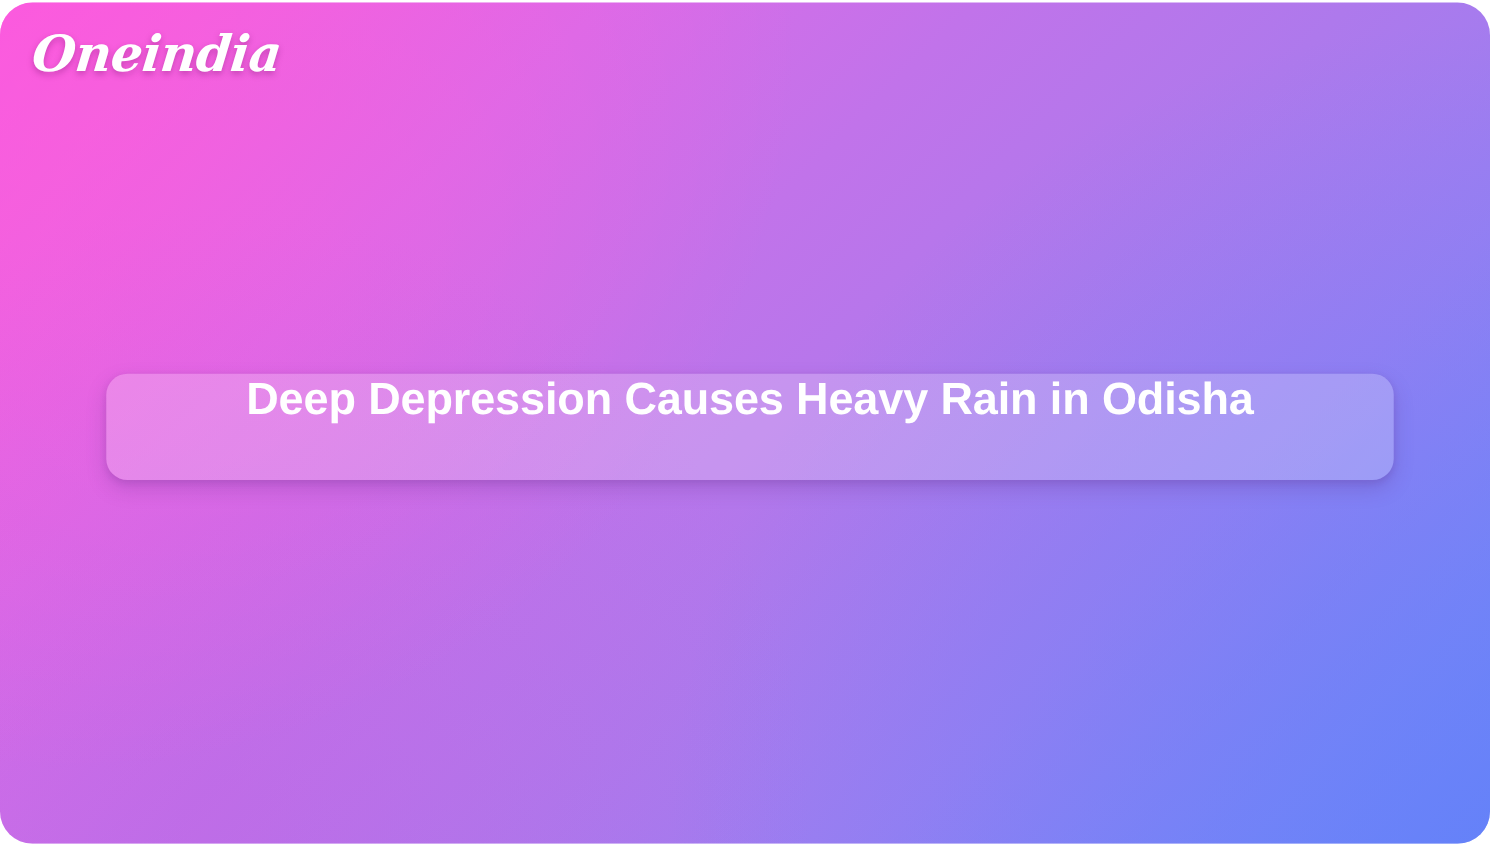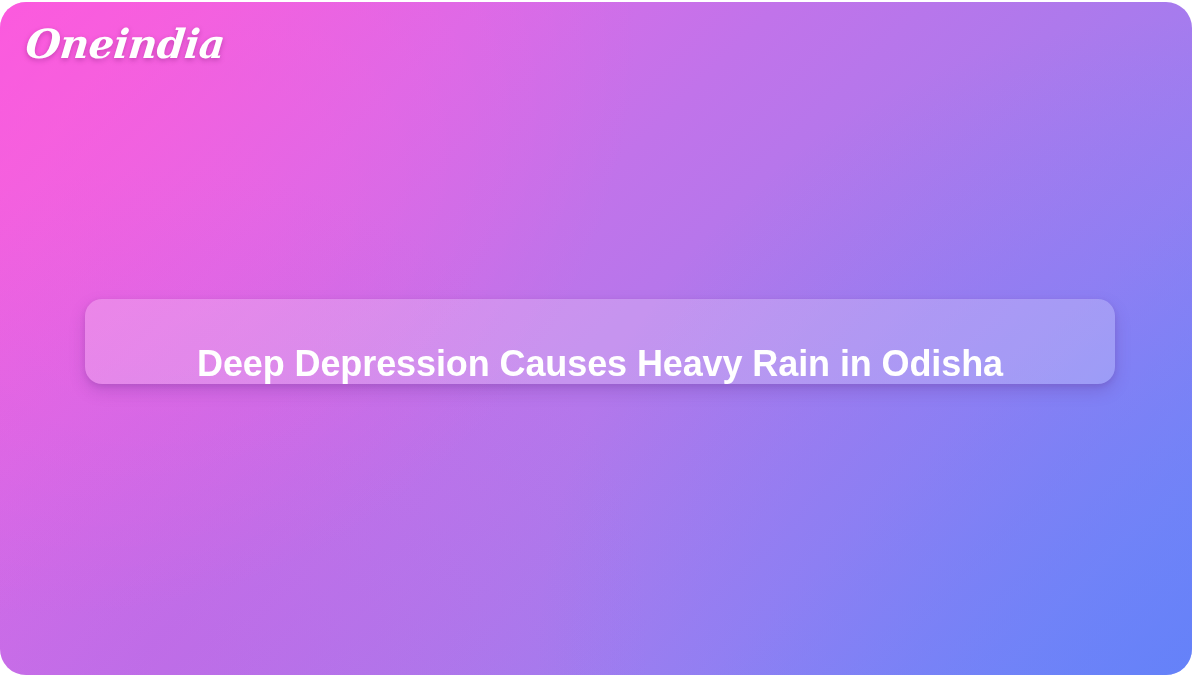--- a/index.html
+++ b/index.html
@@ -75,21 +75,21 @@
     left: 85px;
     top: 297px;
     width: 1030px;
     height: 85px;
     border-radius: 17px;
     background: rgba(255, 255, 255, 0.22);
     box-shadow:
       0 7px 16px rgba(92, 40, 130, 0.22),
       0 2px 5px rgba(92, 40, 130, 0.14);
     display: flex;
-    align-items: flex-end;
+    align-items: flex-start;
     justify-content: center;
     box-sizing: border-box;
     padding: 0 22px;
   }
 
   .title-text {
     font-family: "Liberation Sans", sans-serif;
     font-size: 36px;
     font-weight: 700;
     color: #ffffff;

